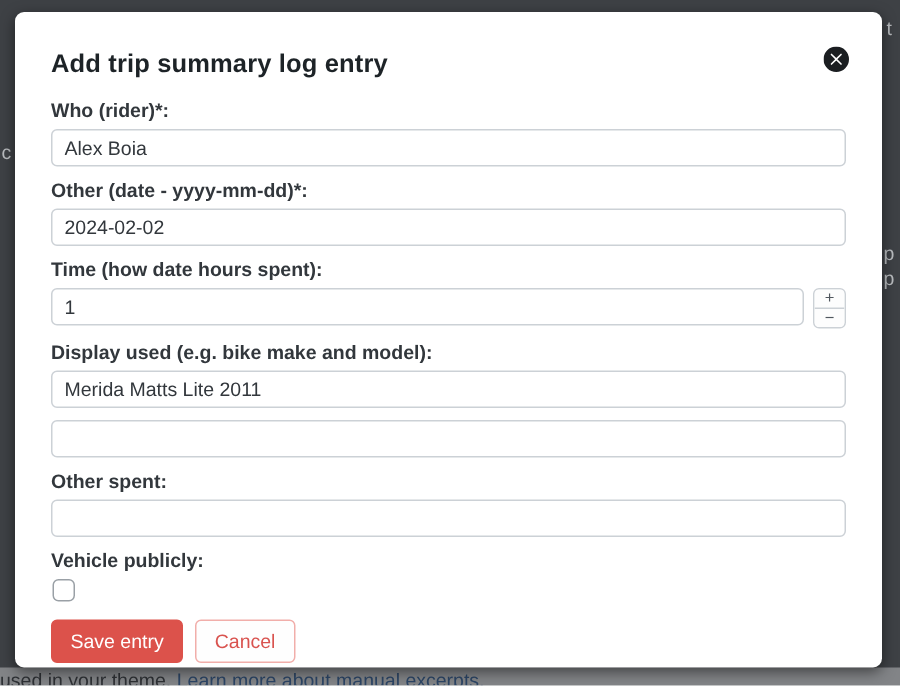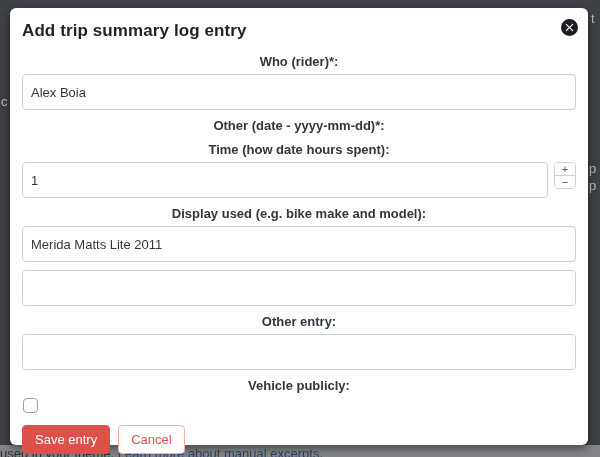--- a/index.html
+++ b/index.html
@@ -41,21 +41,21 @@
   }
   
   .modal {
     position: absolute;
     left: 10px; top: 8px;
     width: 578px; height: 437px;
     box-sizing: border-box;
     background: #ffffff;
     border-radius: 6px;
     box-shadow: 0 3px 9px rgba(0,0,0,0.5);
-    padding: 12px;
+    padding: 24px;
   }
   .modal-header {
     position: relative;
     margin-bottom: 13px;
   }
   .modal-title {
     font-size: 17px;
     font-weight: 700;
     color: #1d2327;
     line-height: 21px;
@@ -72,26 +72,25 @@
   }
   
   .field { margin-bottom: 8px; }
   .field-label {
     display: block;
     font-size: 13px;
     font-weight: 700;
     color: #32373c;
     line-height: 16px;
     margin-bottom: 4px;
-    text-align: center;
   }
   .text-input {
     display: block;
     width: 100%;
-    height: 36px;
+    height: 25px;
     box-sizing: border-box;
     border: 1px solid #ccd1d6;
     border-radius: 4px;
     padding: 0 8px;
     font-family: "Liberation Sans", sans-serif;
     font-size: 13px;
     color: #32373c;
     background: #fff;
     outline: none;
   }
@@ -177,20 +176,21 @@
       </button>
     </div>
 
     <div class="field">
       <label class="field-label">Who (rider)*:</label>
       <input type="text" class="text-input" value="Alex Boia" style="">
     </div>
 
     <div class="field">
       <label class="field-label">Other (date - yyyy-mm-dd)*:</label>
+      <input type="text" class="text-input" value="2024-02-02" style="">
     </div>
 
     <div class="field">
       <label class="field-label">Time (how date hours spent):</label>
       <div class="time-row">
         <input type="text" class="text-input" value="1" style="">
         <div class="spinner">
           <div class="spinner-btn up">+</div>
           <div class="spinner-btn down">−</div>
         </div>
@@ -200,21 +200,21 @@
     <div class="field">
       <label class="field-label">Display used (e.g. bike make and model):</label>
       <input type="text" class="text-input" value="Merida Matts Lite 2011" style="">
     </div>
 
     <div class="field">
       <input type="text" class="text-input" value="" style="">
     </div>
 
     <div class="field">
-      <label class="field-label">Other entry:</label>
+      <label class="field-label">Other spent:</label>
       <input type="text" class="text-input" value="" style="">
     </div>
 
     <div class="checkbox-field">
       <label class="field-label">Vehicle publicly:</label>
       <input type="checkbox" class="checkbox" style="">
     </div>
 
     <div class="button-row">
       <button class="btn btn-save">Save entry</button>

